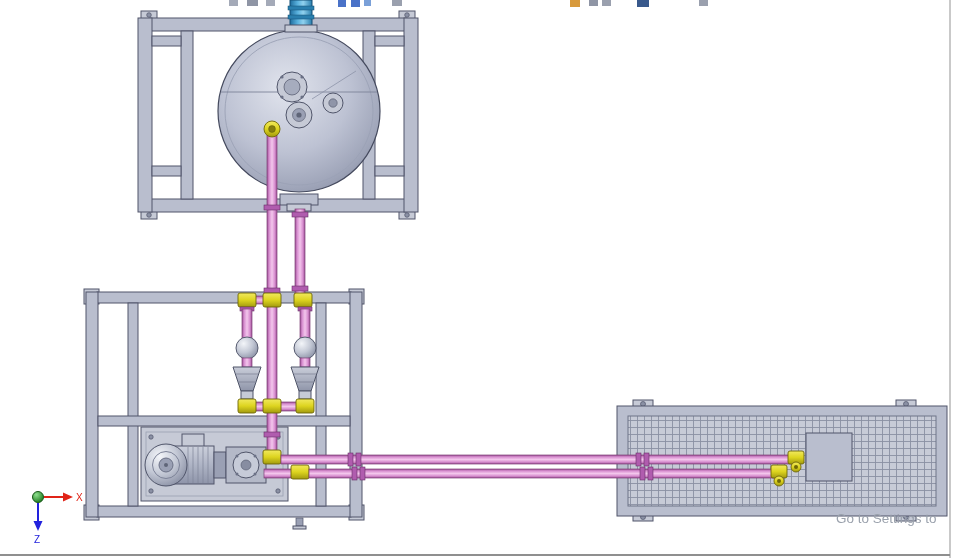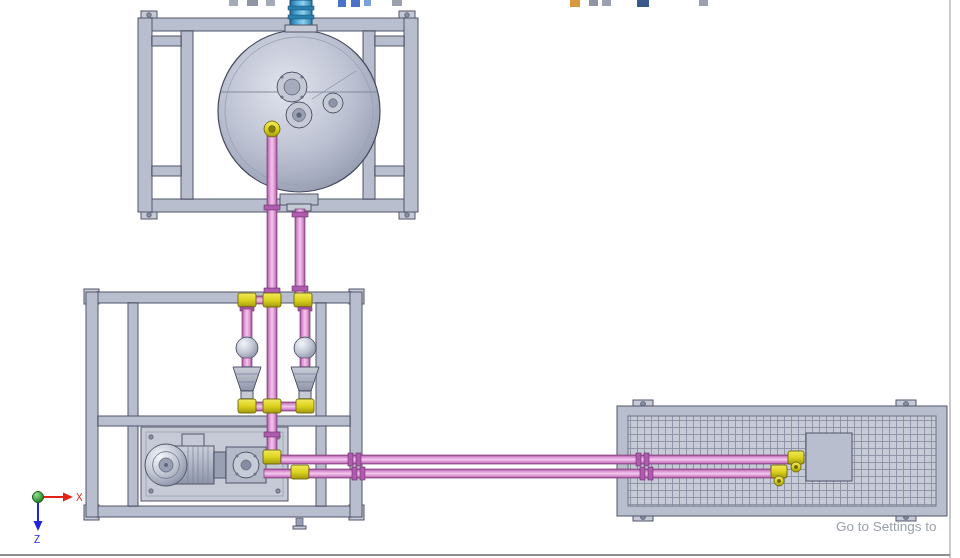--- a/index.html
+++ b/index.html
@@ -17,21 +17,21 @@
   .flange { fill:var(--flange-purple,#b05cae); stroke:#6a2f68; stroke-width:.6; }
   .yellow { fill:url(#gY); stroke:var(--fitting-stroke,#6e6708); stroke-width:.9; }
   .blue   { fill:url(#gB); stroke:#144f74; stroke-width:1; }
   .hairline { stroke:#9ba1b5; stroke-width:.9; fill:none; }
   .finline  { stroke:#7e8498; stroke-width:.7; }
   .axis-label { font-size:10px; font-family:"Liberation Sans",sans-serif; }
 
   .watermark { position:absolute; left:836px; top:506px; width:124px; overflow:hidden;
                white-space:nowrap; }
   .wm1 { font-size:20px; line-height:22px; color:var(--watermark-gray,#a8adb5); }
-  .wm2 { font-size:13.5px; line-height:15px; margin-top:13px; color:var(--watermark-sub,#9aa1ac); }
+  .wm2 { font-size:13.5px; line-height:15px; margin-top:5px; color:var(--watermark-sub,#9aa1ac); }
   .right-border  { position:absolute; left:949px; top:0; width:2px; height:558px; background:#c9c9c9; }
   .bottom-border { position:absolute; left:0; top:554px; width:950px; height:2px; background:#8f8f8f; }
 </style>
 </head>
 <body>
 
 <div class="stage">
   <div class="viewport">
     <svg width="960" height="558" viewBox="0 0 960 558">
       <defs>

